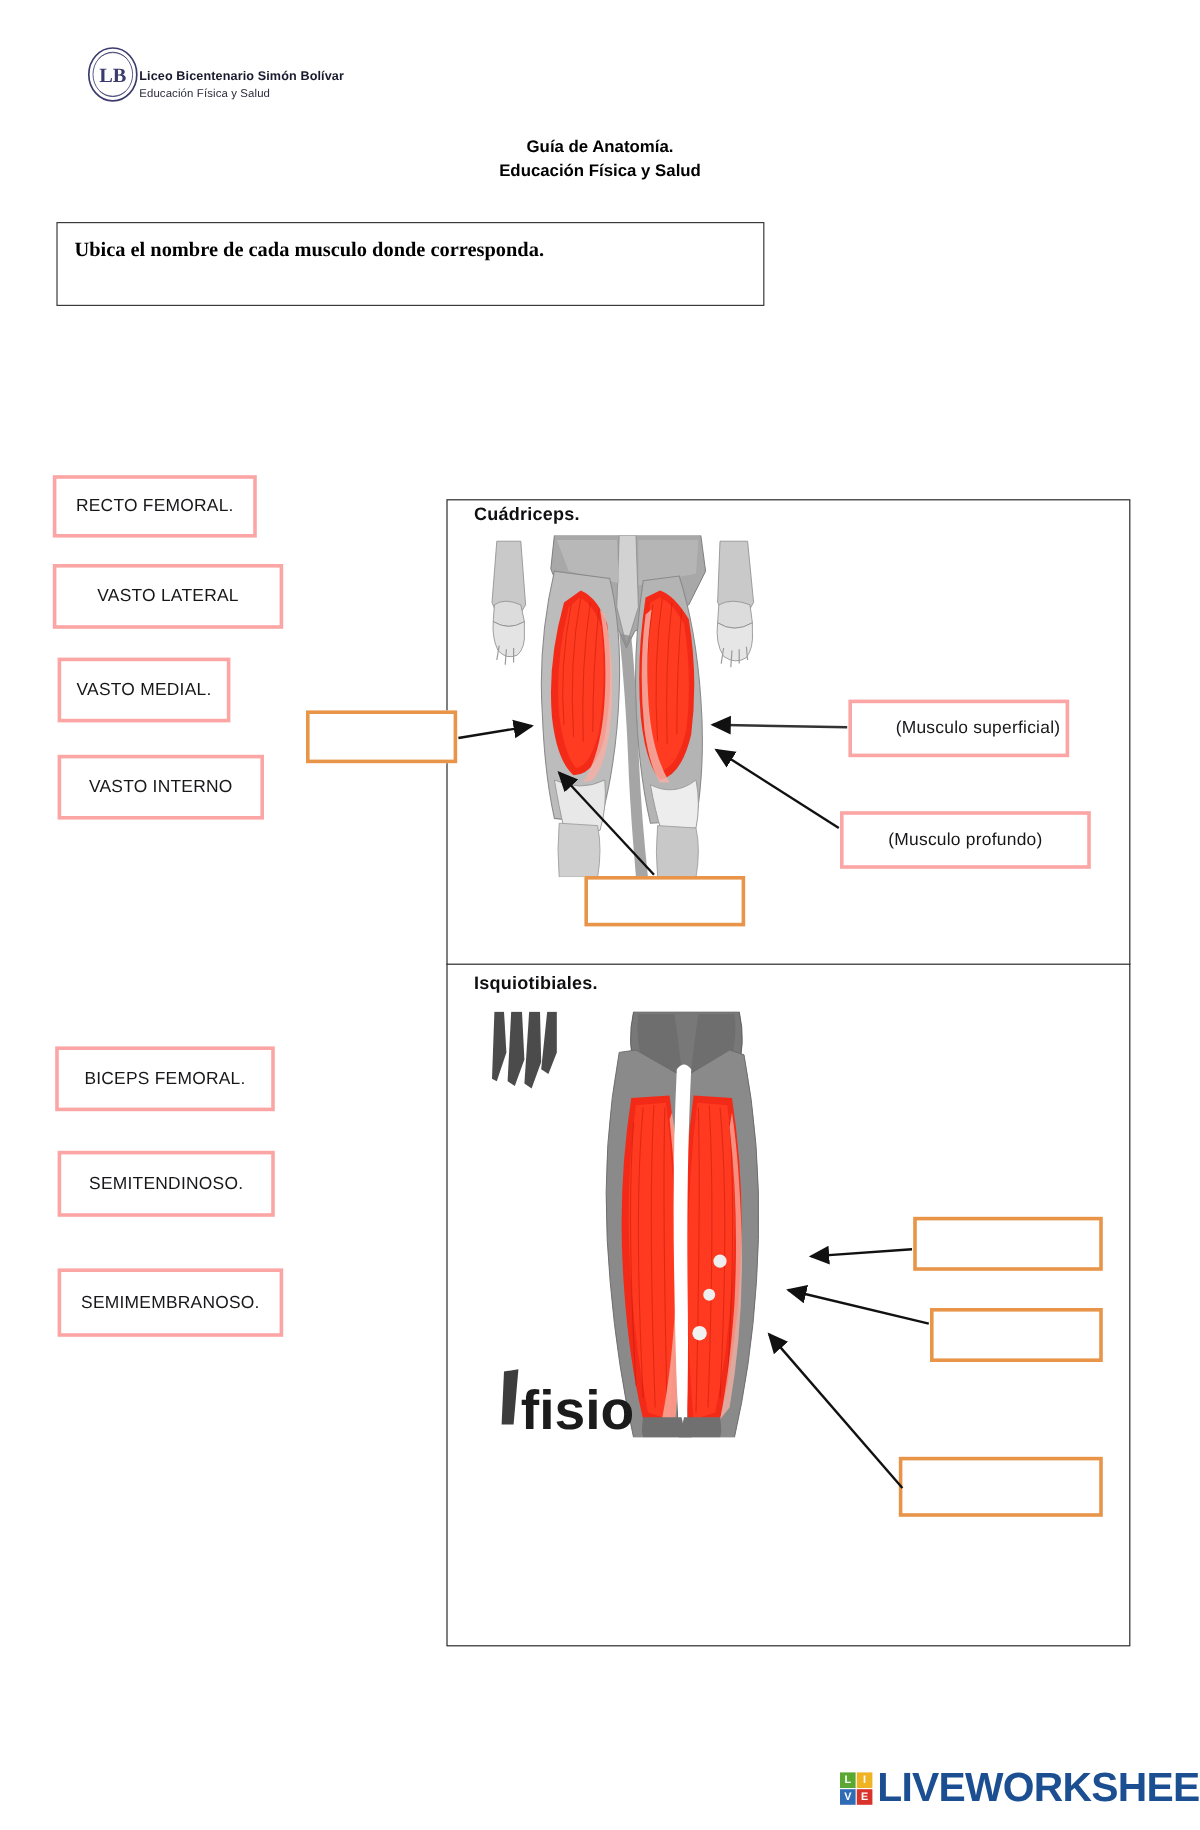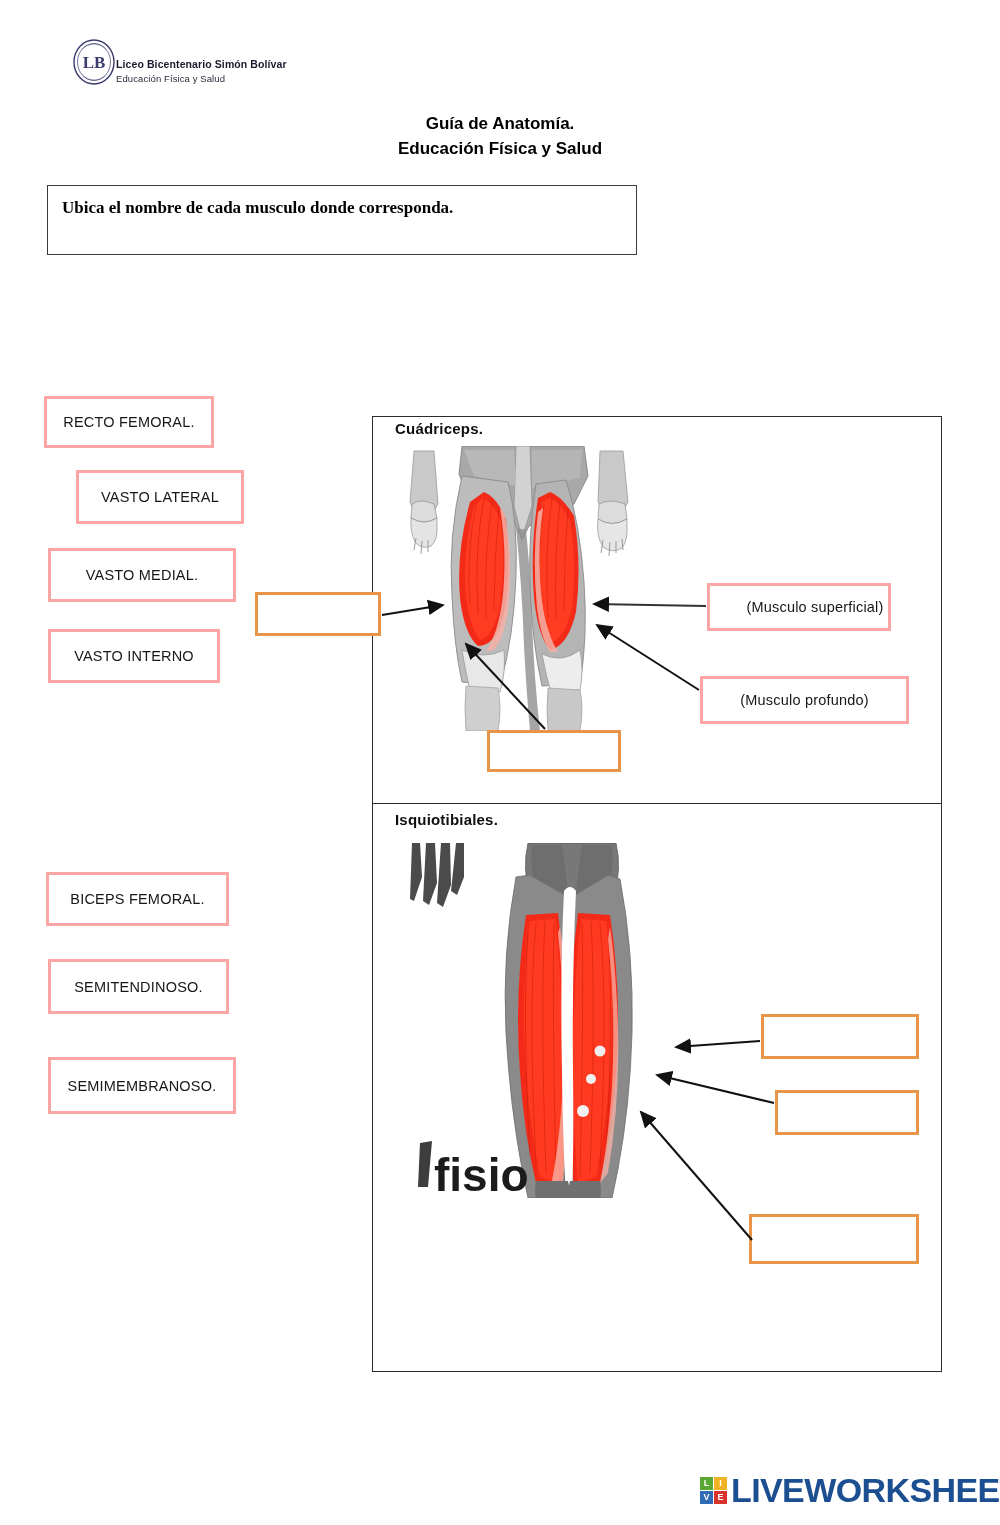--- a/index.html
+++ b/index.html
@@ -40,21 +40,21 @@
     font-size: 9.5px;
     color: #2a2a3a;
   }
 
   #page-title {
     position: absolute;
     left: 0;
     top: 112px;
     width: 1000px;
     text-align: center;
-    font-size: 17px;
+    font-size: 14px;
     font-weight: bold;
     line-height: 1.45;
     color: #000;
   }
 
   
   #instruction-box {
     position: absolute;
     left: 47px;
     top: 185px;
@@ -201,23 +201,23 @@
   <div>Guía de Anatomía.</div>
   <div>Educación Física y Salud</div>
 </div>
 
 <div id="instruction-box">
   <div id="instruction-text">Ubica el nombre de cada musculo donde corresponda.</div>
 </div>
 
 <div class="word-box" style="left:44px;  top:396px; width:170px; height:52px;">RECTO FEMORAL.</div>
 
-<div class="word-box" style="left:44px;  top:470px; width:168px; height:54px;margin-left:32px;">VASTO LATERAL</div>
-
-<div class="word-box" style="left:48px;  top:548px; width:188px; height:54px;">VASTO MEDIAL.</div>
+<div class="word-box" style="left:44px;  top:470px; width:192px; height:54px;">VASTO LATERAL</div>
+
+<div class="word-box" style="left:48px;  top:548px; width:144px; height:54px;">VASTO MEDIAL.</div>
 
 <div class="word-box" style="left:48px;  top:629px; width:172px; height:54px;">VASTO INTERNO</div>
 
 <div class="word-box" style="left:46px;  top:872px; width:183px; height:54px;">BICEPS FEMORAL.</div>
 
 <div class="word-box" style="left:48px;  top:959px; width:181px; height:55px;">SEMITENDINOSO.</div>
 
 <div class="word-box" style="left:48px;  top:1057px; width:188px; height:57px;">SEMIMEMBRANOSO.</div>
 
 <div id="main-panel"></div>

